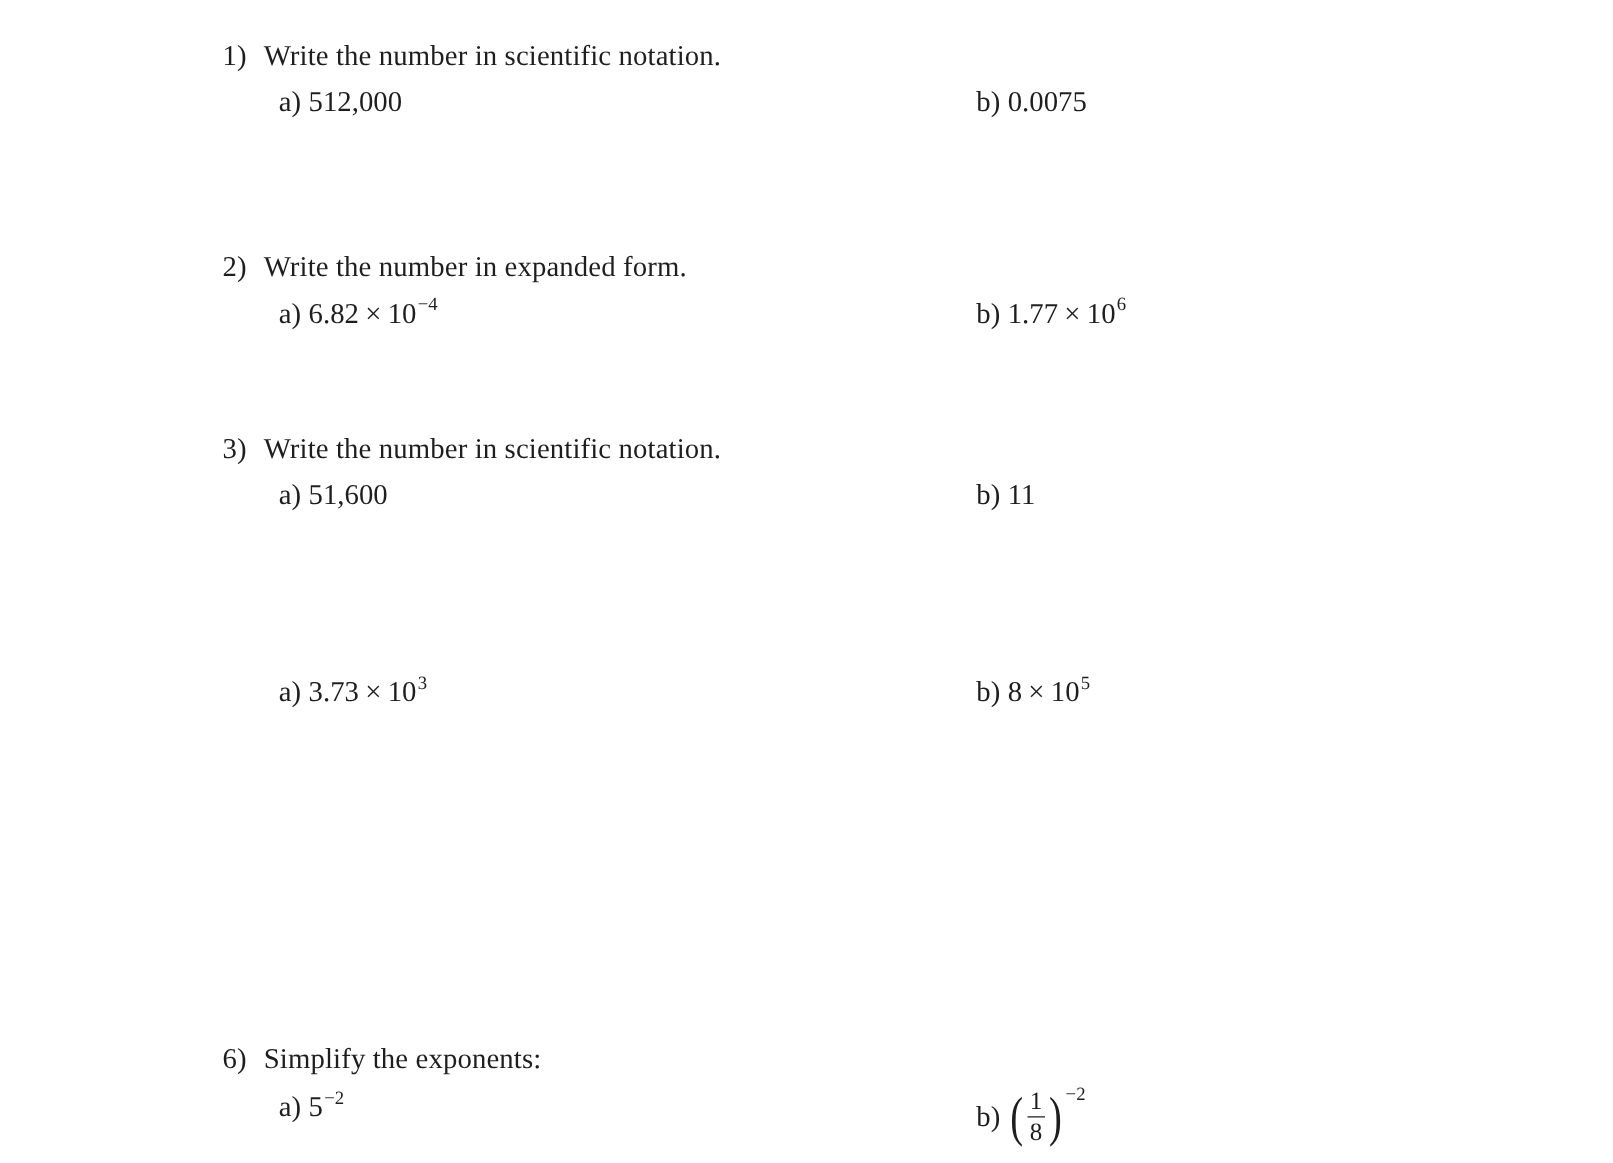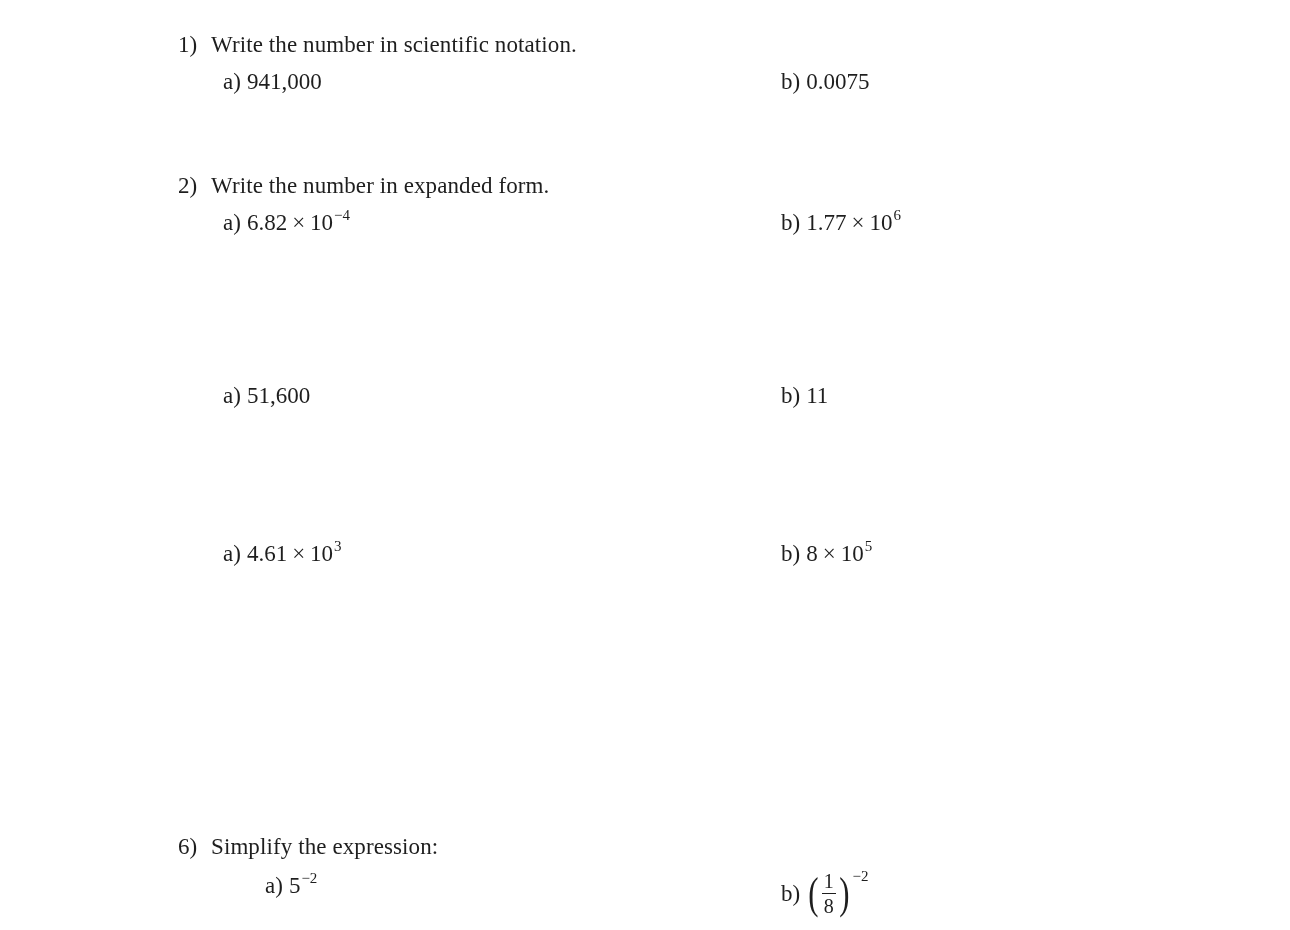--- a/index.html
+++ b/index.html
@@ -95,63 +95,66 @@
 </head>
 <body>
 
 <div class="page">
 
   <div class="problem" style="top:31px;">
     <div class="prompt">
       <span class="num">1)</span><span>Write the number in scientific notation.</span>
     </div>
     <div class="part a">
-      <span class="lbl">a)</span><span>941,000</span>
+      <span class="lbl">a)</span><span>512,000</span>
     </div>
     <div class="part b">
       <span class="lbl">b)</span><span>0.0075</span>
     </div>
   </div>
 
-  <div class="problem" style="top:172px;font-family:Liberation Serif, serif;">
+  <div class="problem" style="top:200px;font-family:Liberation Serif, serif;">
     <div class="prompt">
       <span class="num">2)</span><span>Write the number in expanded form.</span>
     </div>
     <div class="part a">
       <span class="lbl">a)</span><span>6.82</span><span class="times">×</span><span>10</span><sup>−4</sup>
     </div>
     <div class="part b">
       <span class="lbl">b)</span><span>1.77</span><span class="times">×</span><span>10</span><sup>6</sup>
     </div>
   </div>
 
   <div class="problem" style="top:345px;">
+    <div class="prompt">
+      <span class="num">3)</span><span>Write the number in scientific notation.</span>
+    </div>
     <div class="part a">
       <span class="lbl">a)</span><span>51,600</span>
     </div>
     <div class="part b">
       <span class="lbl">b)</span><span>11</span>
     </div>
   </div>
 
   <div class="problem" style="top:503px;">
     <div class="part a">
-      <span class="lbl">a)</span><span>4.61</span><span class="times">×</span><span>10</span><sup>3</sup>
+      <span class="lbl">a)</span><span>3.73</span><span class="times">×</span><span>10</span><sup>3</sup>
     </div>
     <div class="part b">
       <span class="lbl">b)</span><span>8</span><span class="times">×</span><span>10</span><sup>5</sup>
     </div>
   </div>
 
 
   <div class="problem" style="top:833px;">
     <div class="prompt">
-      <span class="num">6)</span><span>Simplify the expression:</span>
+      <span class="num">6)</span><span>Simplify the exponents:</span>
     </div>
-    <div class="part a" style="top:39px;margin-left:42px;">
+    <div class="part a" style="top:39px;">
       <span class="lbl">a)</span><span>5</span><sup>−2</sup>
     </div>
     <div class="part b" style="top:28px;">
       <span class="lbl" style="position:relative; top:12px;">b)</span><span class="frac-wrap" style="position:relative; top:10px;">
         <span class="paren">(</span>
         <span class="frac">
           <span class="numr">1</span>
           <span class="den">8</span>
         </span>
         <span class="paren">)</span>

